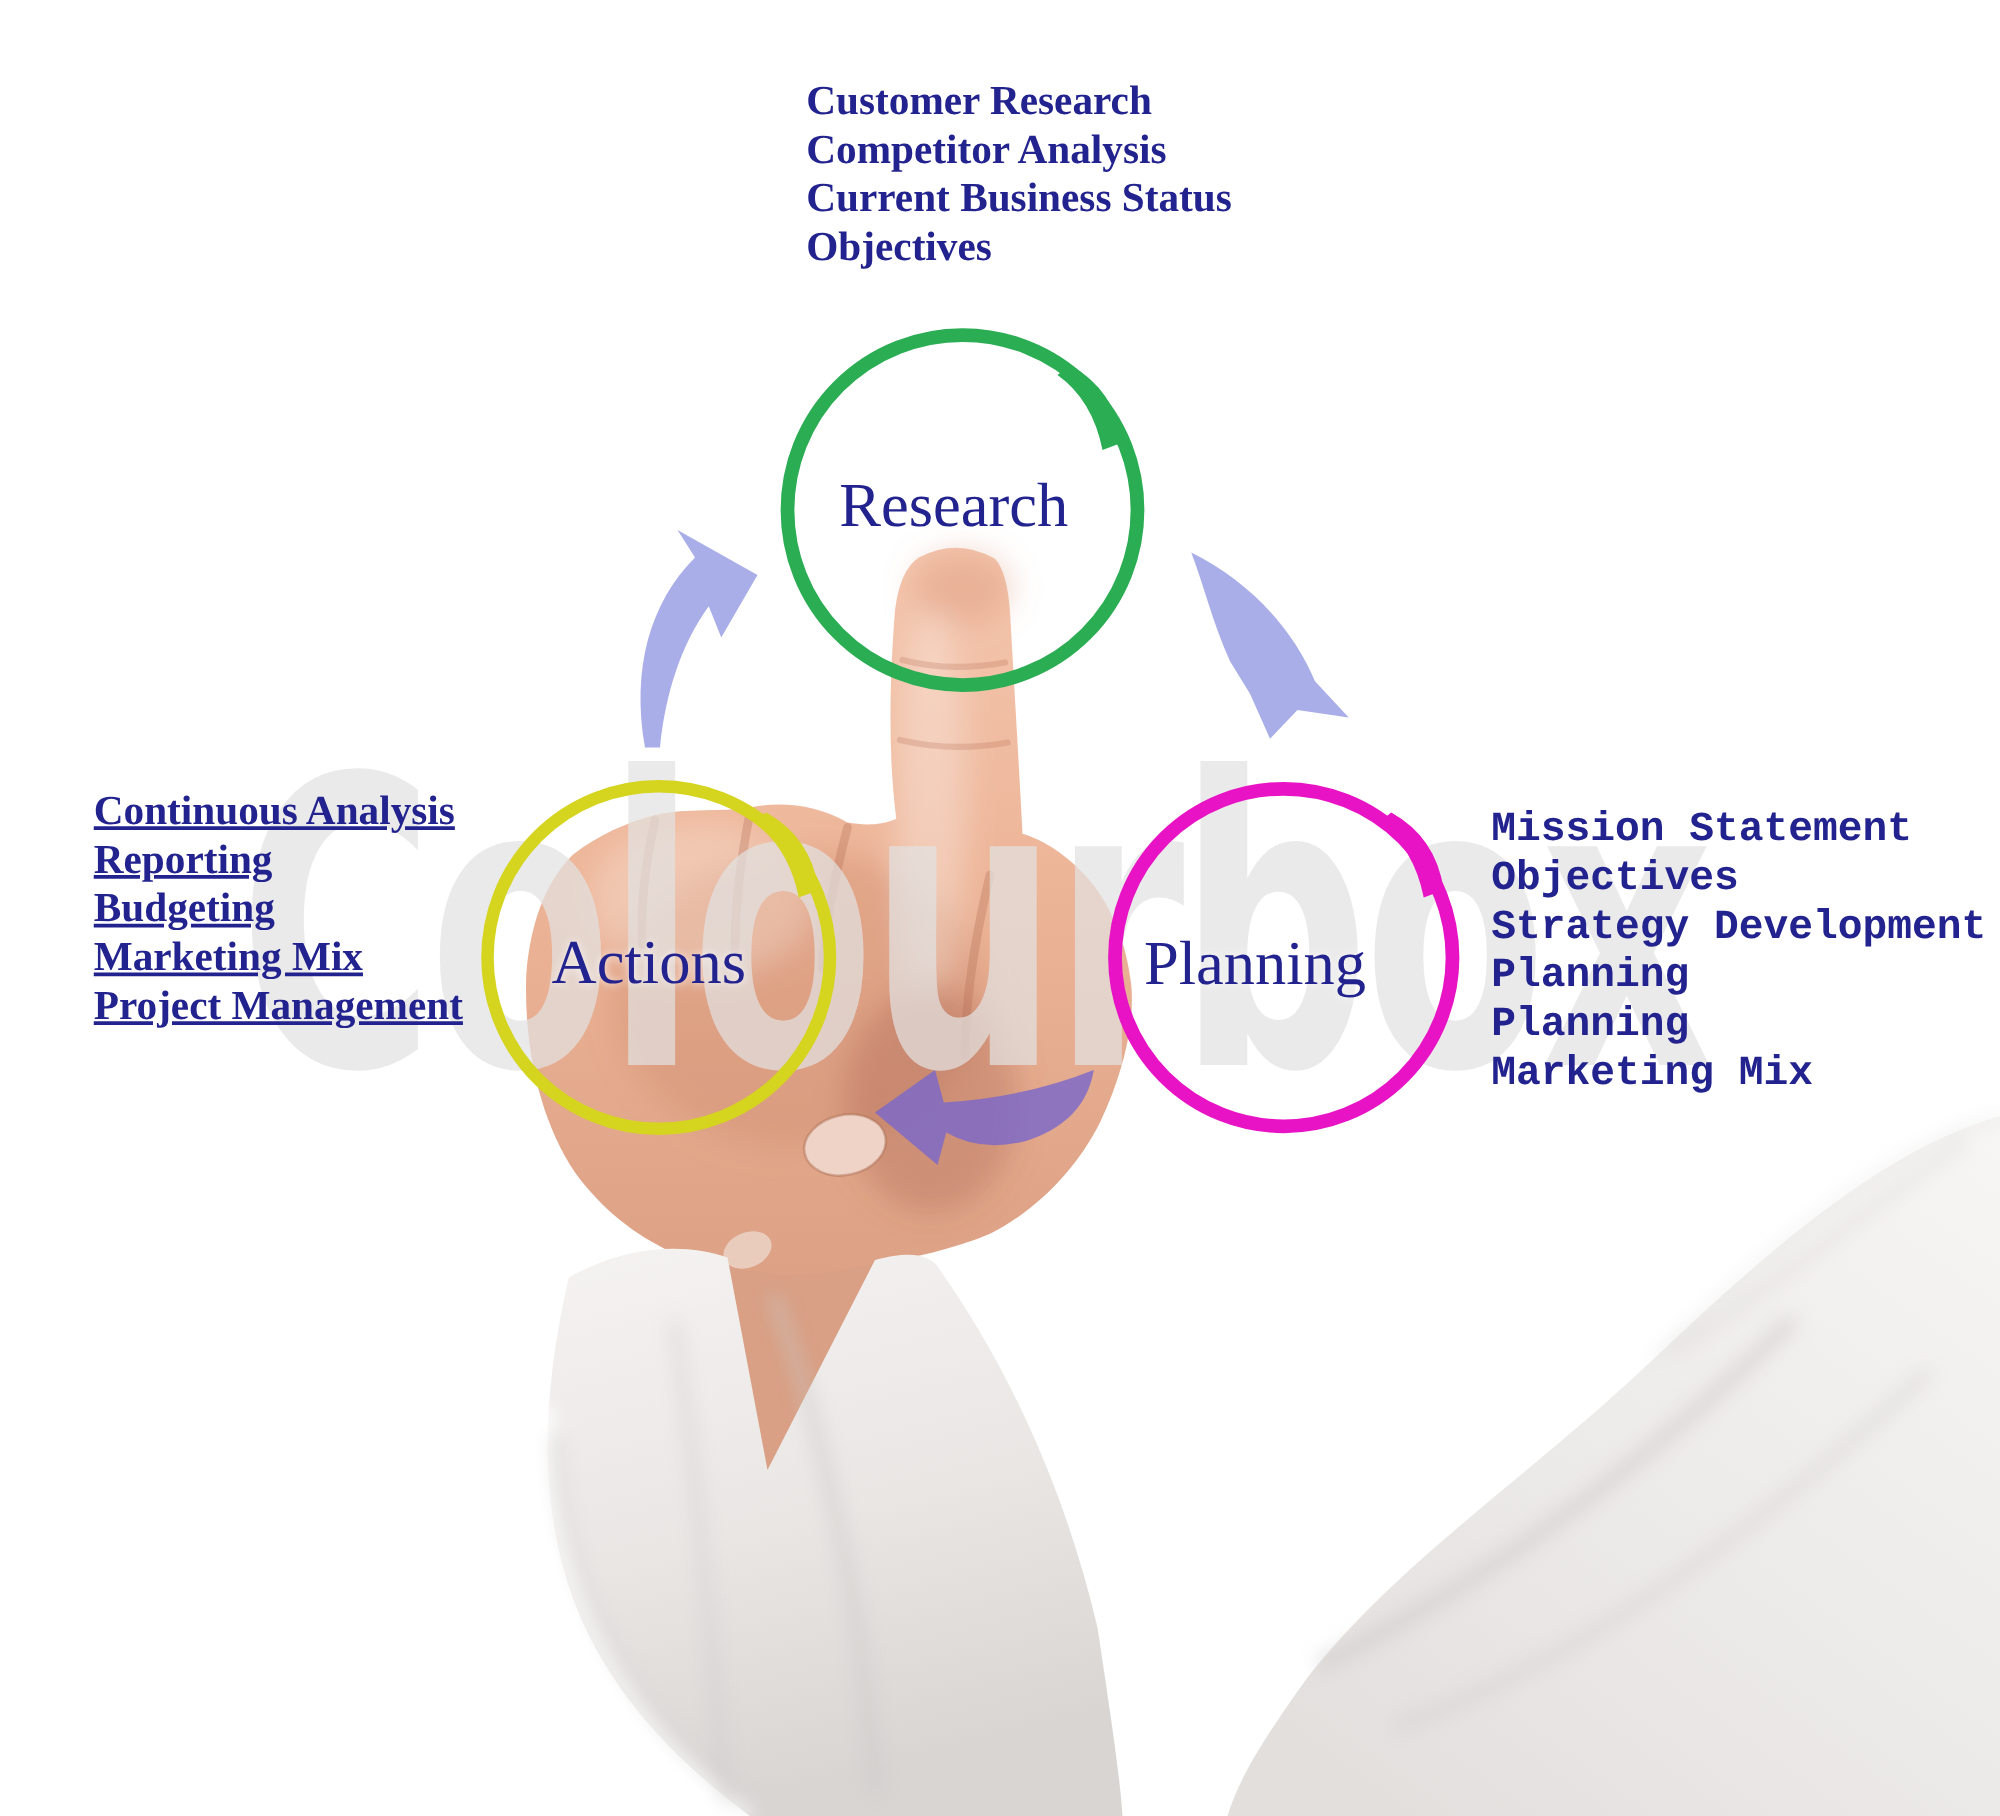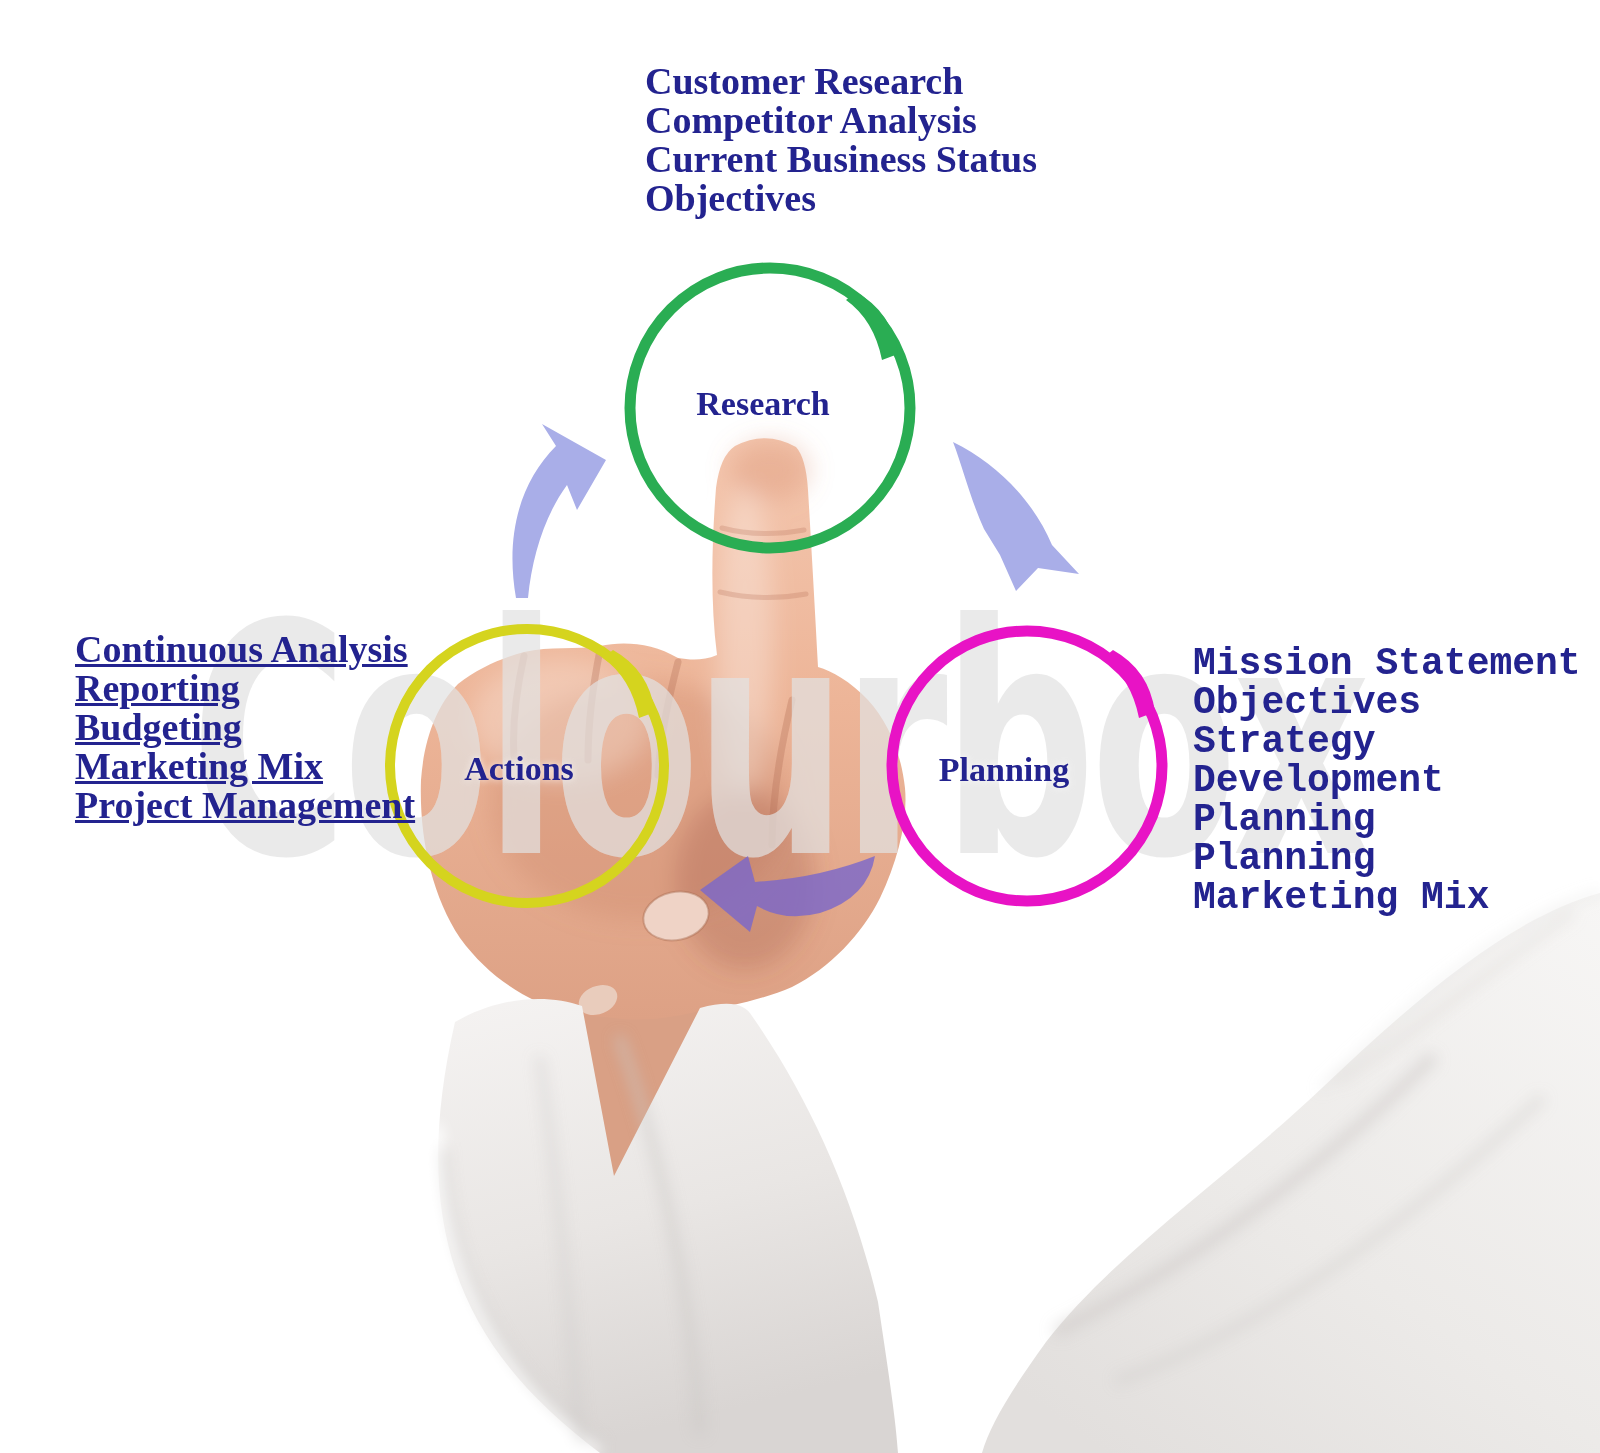--- a/index.html
+++ b/index.html
@@ -11,26 +11,26 @@
   
   .watermark{position:absolute;left:778px;top:742px;transform:translate(-50%,-50%) scaleX(.67);
              display:grid;font-family:"DejaVu Sans",sans-serif;font-weight:bold;
              font-size:320px;line-height:1;letter-spacing:-8px;white-space:nowrap;pointer-events:none;}
   .watermark span{grid-area:1/1;}
   .wm-white{color:rgba(255,255,255,.62);}
   .wm-gray{color:rgba(172,172,172,.26);}
 
   
   .list{position:absolute;color:var(--ink,#23238f);font-weight:bold;
-        font-size:38px;line-height:39px;}
+        font-size:33px;line-height:39px;}
   #list-research{left:645px;top:62px;}
   #list-actions{left:75px;top:630px;text-decoration:underline;}
   #list-planning{left:1193px;top:644px;font-family:Liberation Mono, monospace;}
   .node-label{position:absolute;transform:translate(-50%,-50%);
-              color:var(--ink,#23238f);font-weight:bold;font-size:34px;white-space:nowrap;
+              color:var(--ink,#23238f);font-weight:normal;font-size:50px;white-space:nowrap;
               text-shadow:0 0 7px rgba(255,255,255,.85);}
   #label-research{left:763px;top:404px;}
   #label-actions{left:519px;top:769px;text-align:right;}
   #label-planning{left:1004px;top:770px;}
 </style>
 </head>
 <body>
 
 <div class="stage">
 

